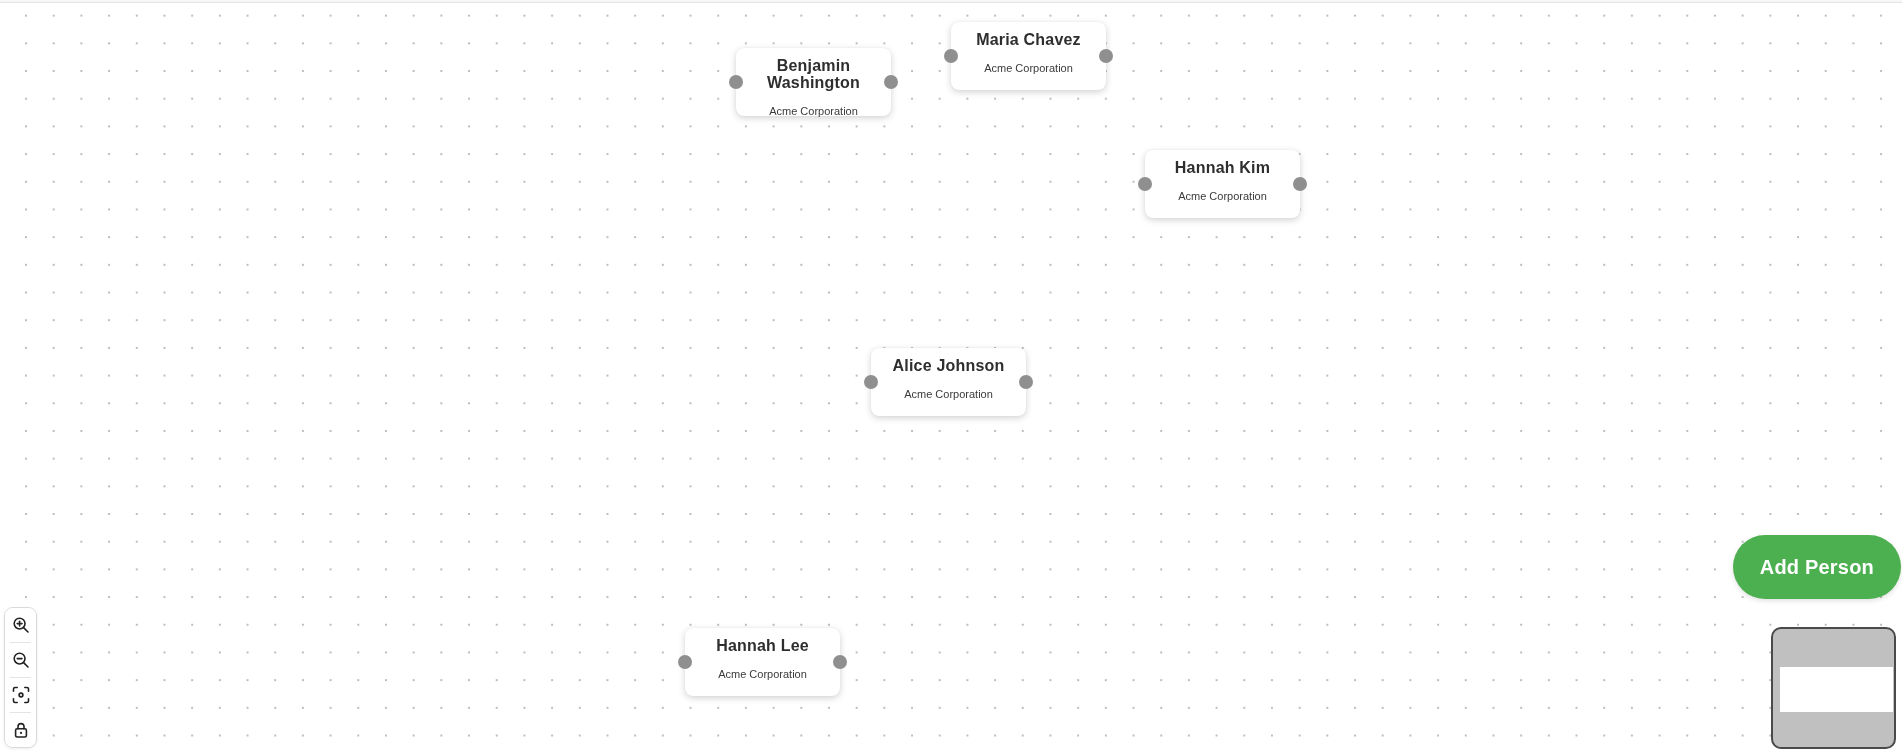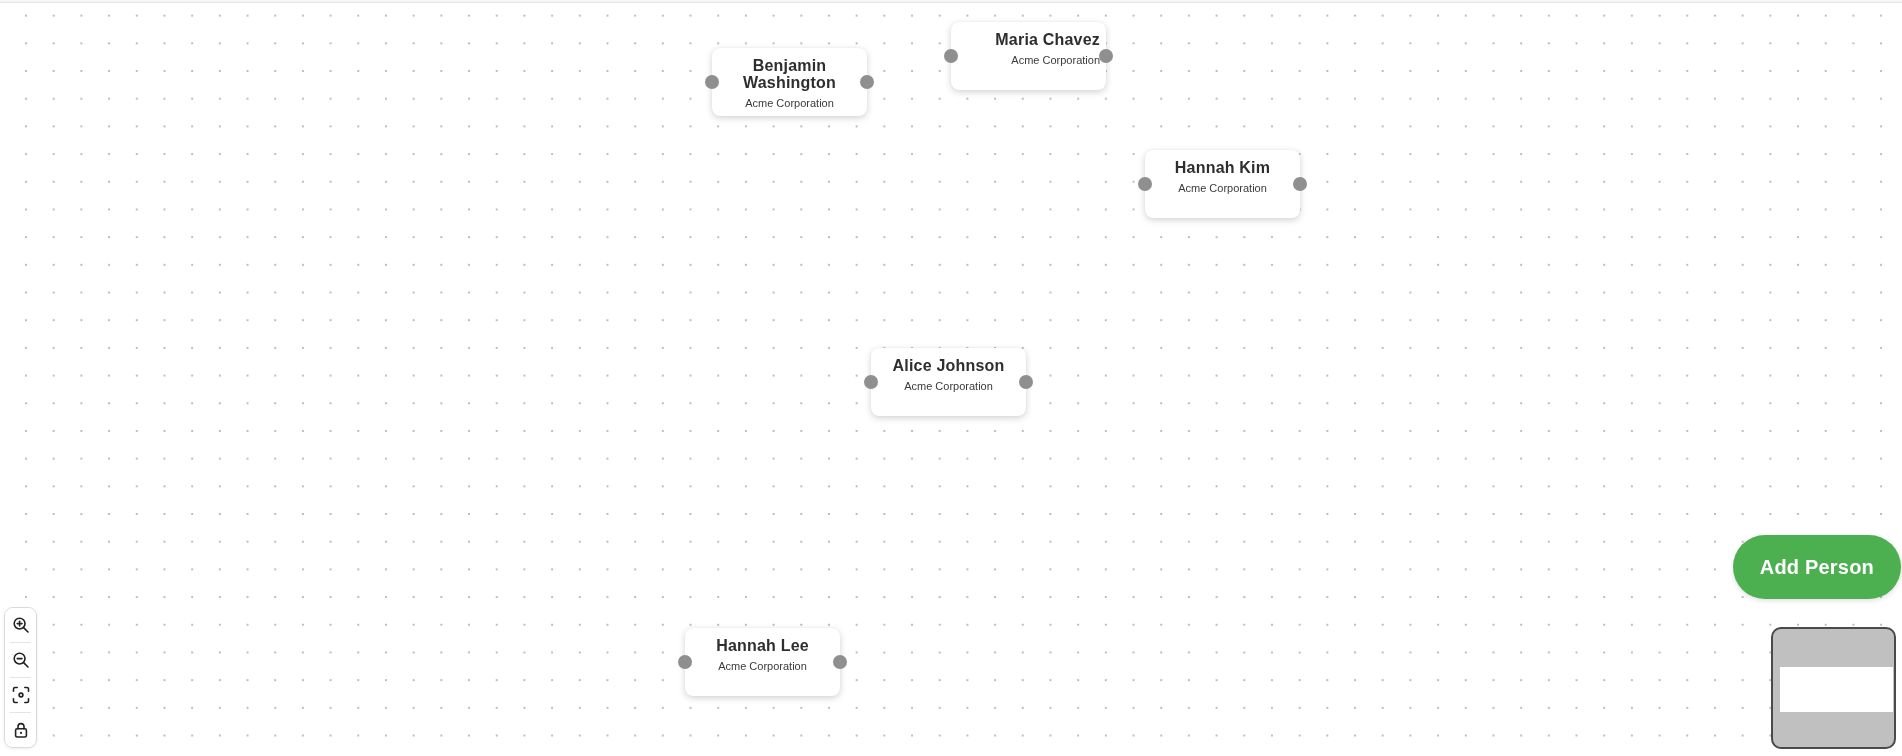--- a/index.html
+++ b/index.html
@@ -26,21 +26,21 @@
     background:#ffffff; border-radius:8px;
     box-shadow:0 2px 7px rgba(0,0,0,0.18), 0 0 1px rgba(0,0,0,0.08);
     text-align:center; padding:9px 6px 0 6px; z-index:2; cursor:pointer;
   }
   .node-name {
     font-size:16px; line-height:17px; font-weight:600;
     color:#2e2e2e; letter-spacing:0.2px;
   }
   .node-company {
     font-size:11px; line-height:12px; font-weight:500;
-    color:#3a3a3a; margin-top:6px;
+    color:#3a3a3a; margin-top:14px;
   }
   .handle {
     position:absolute; width:14px; height:14px; border-radius:50%;
     background:#8f8f8f; top:50%; transform:translateY(-50%); cursor:crosshair;
   }
   .handle.left  { left:-7px; }
   .handle.right { right:-7px; }
 
   
   .add-person {
@@ -76,28 +76,28 @@
     position:absolute; left:7px; top:38px; width:113px; height:45px;
     background:#ffffff;
   }
 </style>
 </head>
 <body>
 
 <div class="canvas">
   <div class="top-strip"></div>
 
-  <div class="node" style="left: 712px; top: 48px;">
+  <div class="node" style="left: 736px; top: 48px;">
     <span class="handle left"></span>
     <div class="node-name">Benjamin Washington</div>
     <div class="node-company">Acme Corporation</div>
     <span class="handle right"></span>
   </div>
 
-  <div class="node" style="left: 951px; top: 22px; text-align: right;">
+  <div class="node" style="left: 951px; top: 22px;">
     <span class="handle left"></span>
     <div class="node-name">Maria Chavez</div>
     <div class="node-company">Acme Corporation</div>
     <span class="handle right"></span>
   </div>
 
   <div class="node" style="left: 1145px; top: 150px;">
     <span class="handle left"></span>
     <div class="node-name">Hannah Kim</div>
     <div class="node-company">Acme Corporation</div>

